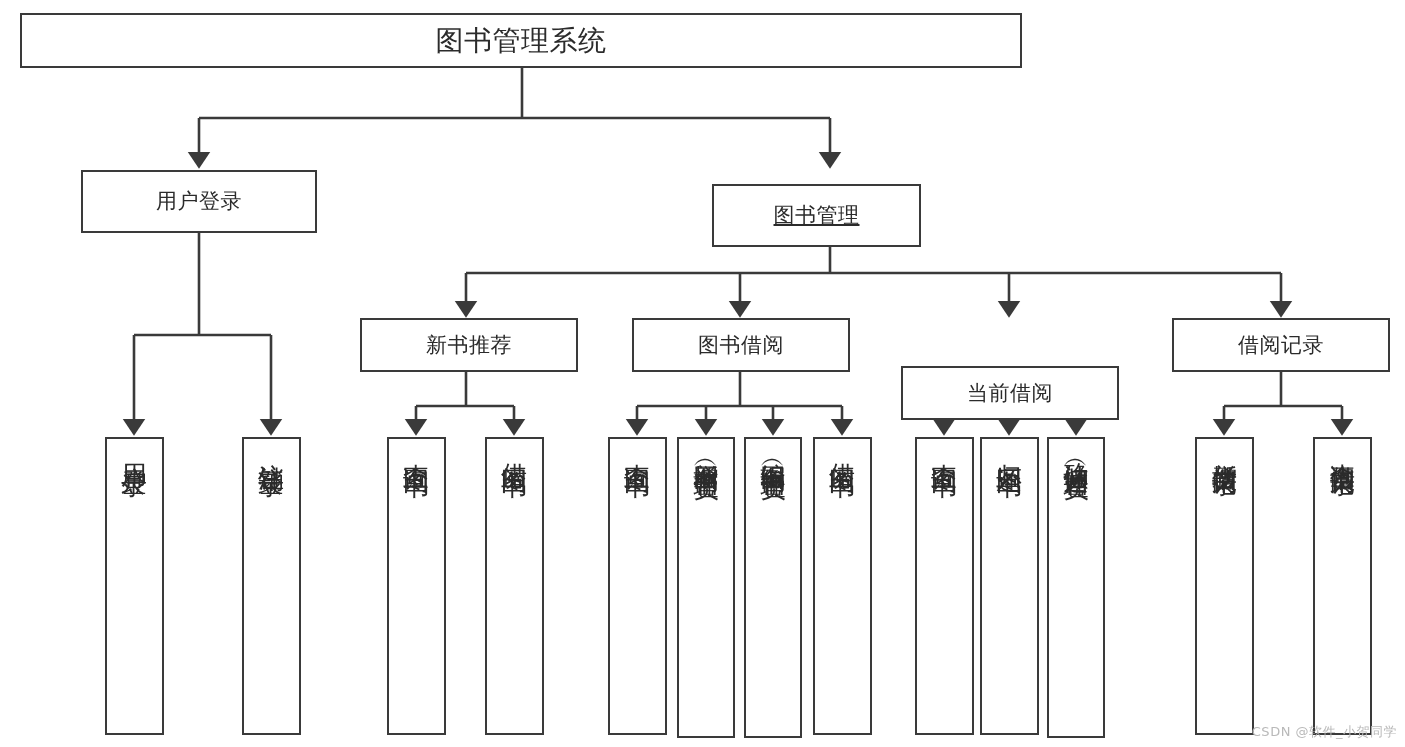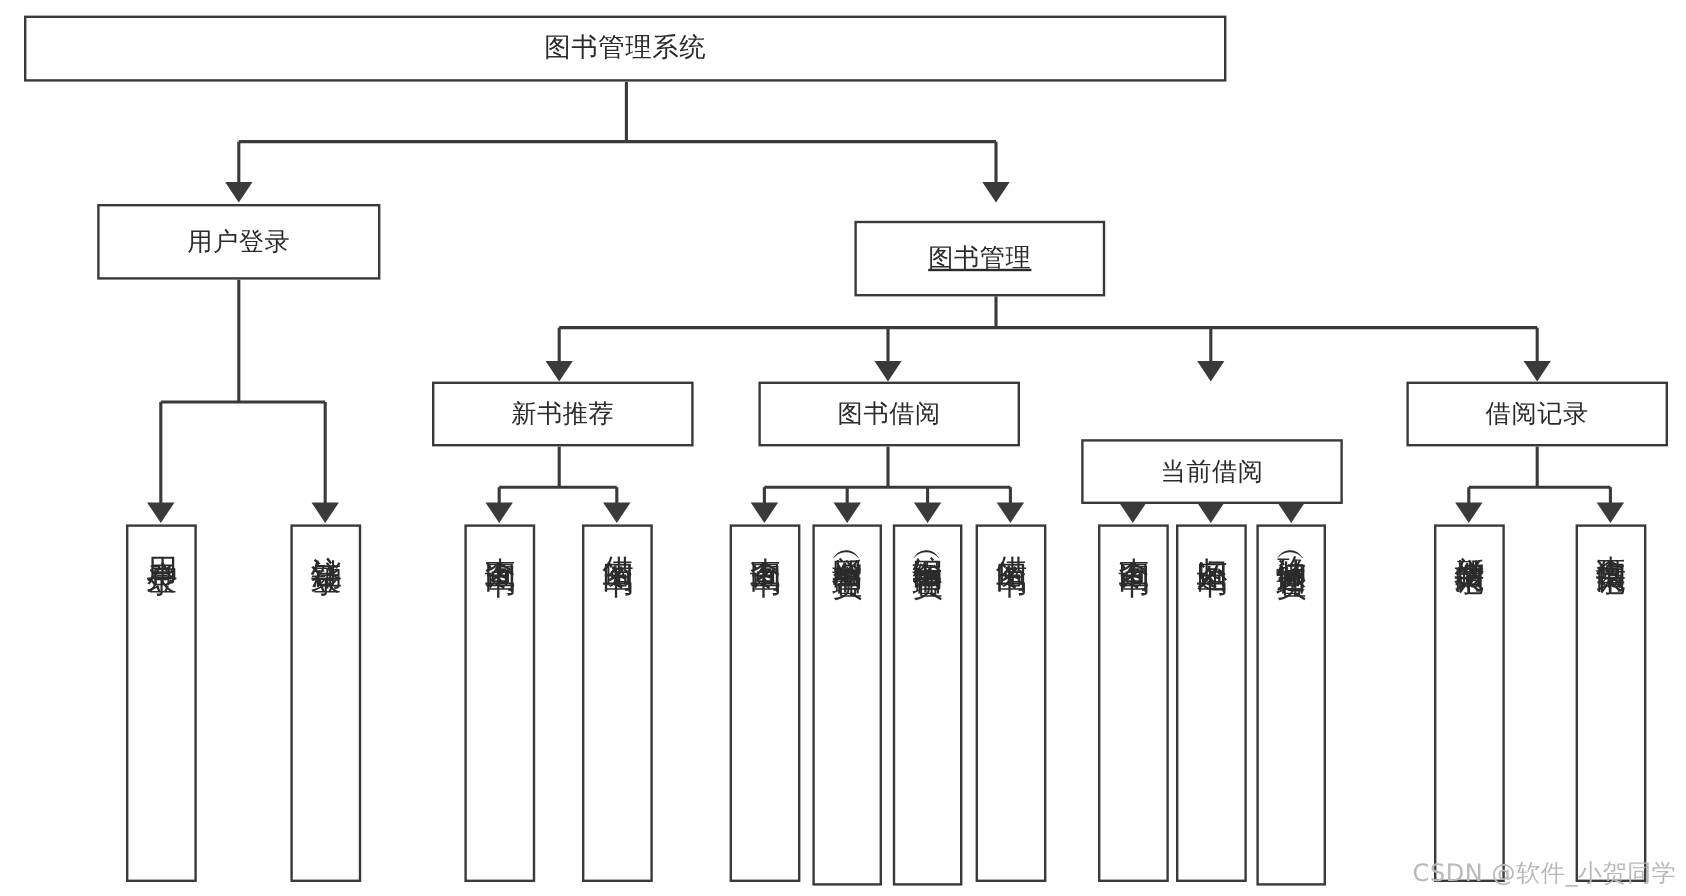--- a/index.html
+++ b/index.html
@@ -18,40 +18,40 @@
     color:#2b2b2b;
     z-index:2;
   }
   .node .label{
     display:block;
     text-align:center;
     letter-spacing:0.5px;
     line-height:1.18;
   }
   .node.horiz .label{font-size:21px;}
-  .node.root .label{font-size:22px;}
+  .node.root .label{font-size:28px;}
   .node.vert{
     align-items:flex-start;
     justify-content:center;
     padding-top:4px;
   }
   .node.vert .label{
     writing-mode:vertical-rl;
     text-orientation:upright;
     font-size:26px;
     letter-spacing:3px;
     line-height:1;
     white-space:nowrap;
   }
   .node.vert.tall .label{font-size:25px;letter-spacing:2px;}
   #watermark{
     position:absolute;
     right:8px;
     bottom:6px;
-    font-size:20px;
+    font-size:13px;
     color:#b9b9b9;
     letter-spacing:0.5px;
     z-index:5;
     white-space:nowrap;
     font-family:"DejaVu Sans","Liberation Sans",sans-serif;
   }
 </style>
 </head>
 <body>
 

